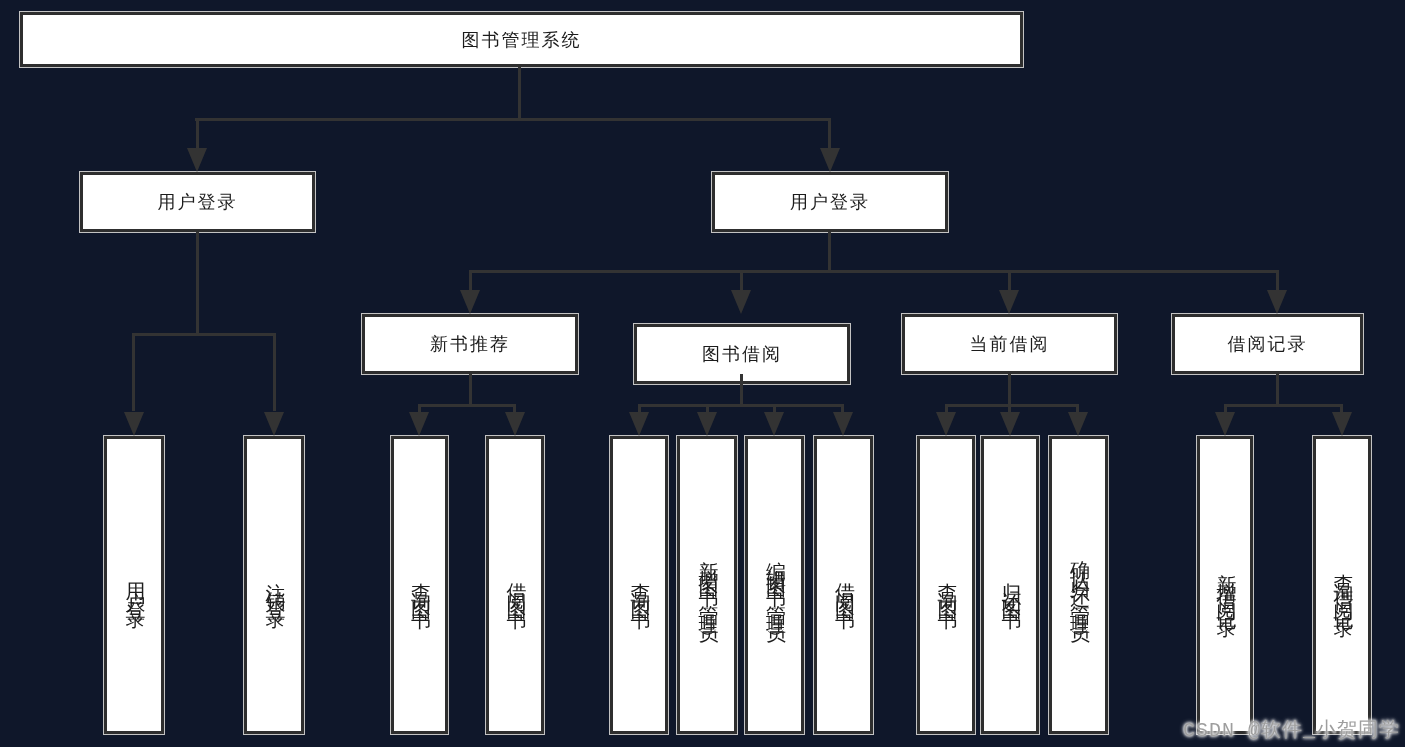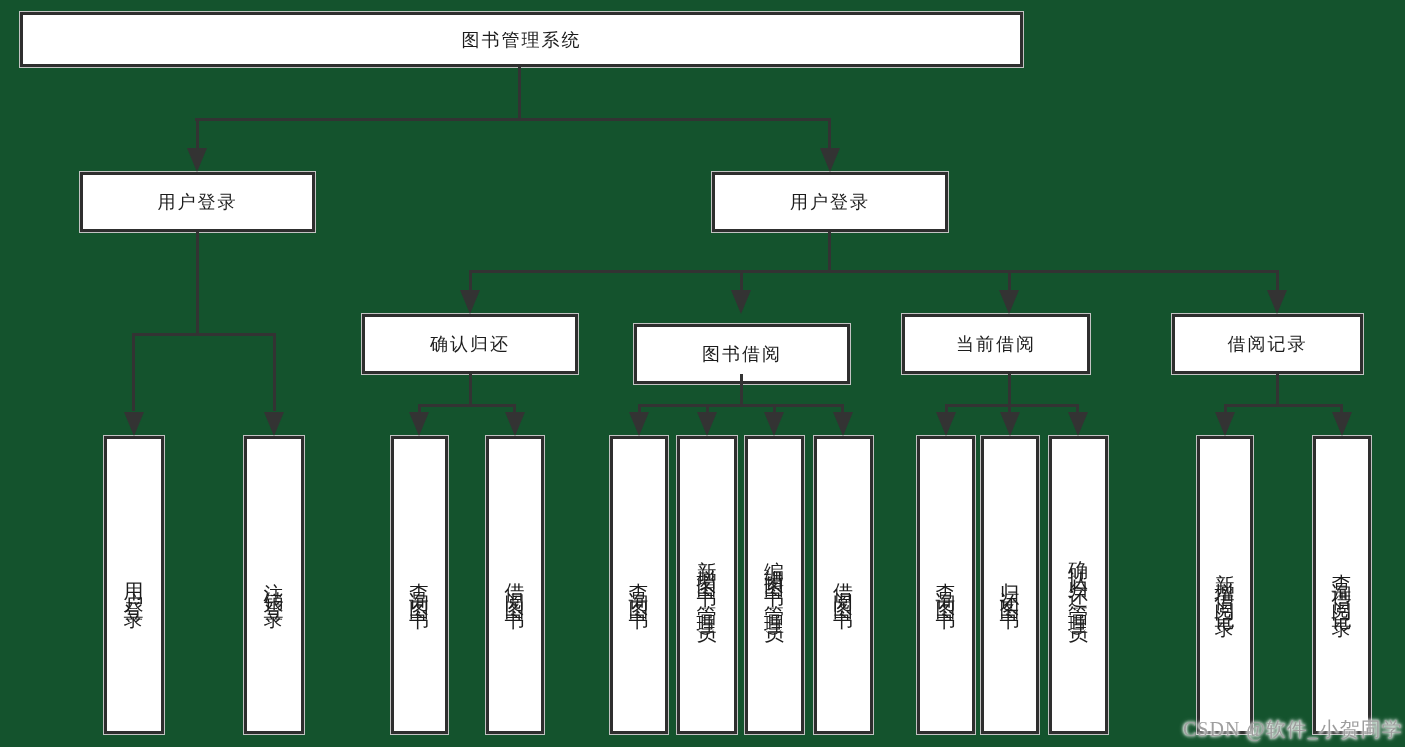--- a/index.html
+++ b/index.html
@@ -1,18 +1,18 @@
 <!DOCTYPE html>
 <html style="--line: #333333; --border: #2e2e2e; --text: #1c1c1c; --wm: #9e9e9e;"><head>
 <meta charset="utf-8">
 <style>
   html,body{margin:0;padding:0;background:#fff;}
   #canvas{
-    position:relative;width:1405px;height:747px;background:#14532d;overflow:hidden;
-    font-family:Liberation Serif, serif;
+    position:relative;width:1405px;height:747px;background:#0f172a;overflow:hidden;
+    font-family:Liberation Mono, monospace;
   }
   
   .vl{position:absolute;width:3px;background:var(--line,#333);}
   .hl{position:absolute;height:3px;background:var(--line,#333);}
   .ar{position:absolute;width:0;height:0;
       border-left:10px solid transparent;border-right:10px solid transparent;
       border-top:24px solid var(--line,#333);}
   
   .box{
     position:absolute;box-sizing:border-box;background:#fff;
@@ -37,23 +37,23 @@
 </head>
 <body style="background: rgb(255, 255, 255);">
 
 <div id="canvas">
 
   <div class="box" style="left:20px;top:12px;width:1003px;height:55px;">图书管理系统</div>
 
   <div class="box" style="left:80px;top:172px;width:235px;height:60px;">用户登录</div>
   <div class="box" style="left:712px;top:172px;width:236px;height:60px;">用户登录</div>
 
-  <div class="box" style="left:362px;top:314px;width:216px;height:60px;">确认归还</div>
+  <div class="box" style="left:362px;top:314px;width:216px;height:60px;">新书推荐</div>
   <div class="box" style="left:634px;top:324px;width:216px;height:60px;">图书借阅</div>
-  <div class="box" style="left:902px;top:314px;width:188px;height:60px;">当前借阅</div>
+  <div class="box" style="left:902px;top:314px;width:215px;height:60px;">当前借阅</div>
   <div class="box" style="left:1172px;top:314px;width:191px;height:60px;">借阅记录</div>
 
   <div class="box vbox" style="left:104px;top:436px;width:60px;height:298px;">用户登录</div>
   <div class="box vbox" style="left:244px;top:436px;width:60px;height:298px;">注销登录</div>
 
   <div class="box vbox" style="left:391px;top:436px;width:57px;height:298px;">查询图书</div>
   <div class="box vbox" style="left:486px;top:436px;width:58px;height:298px;">借阅图书</div>
 
   <div class="box vbox" style="left:610px;top:436px;width:58px;height:298px;">查询图书</div>
   <div class="box vbox" style="left:677px;top:436px;width:60px;height:298px;">新增图书（管理员）</div>

